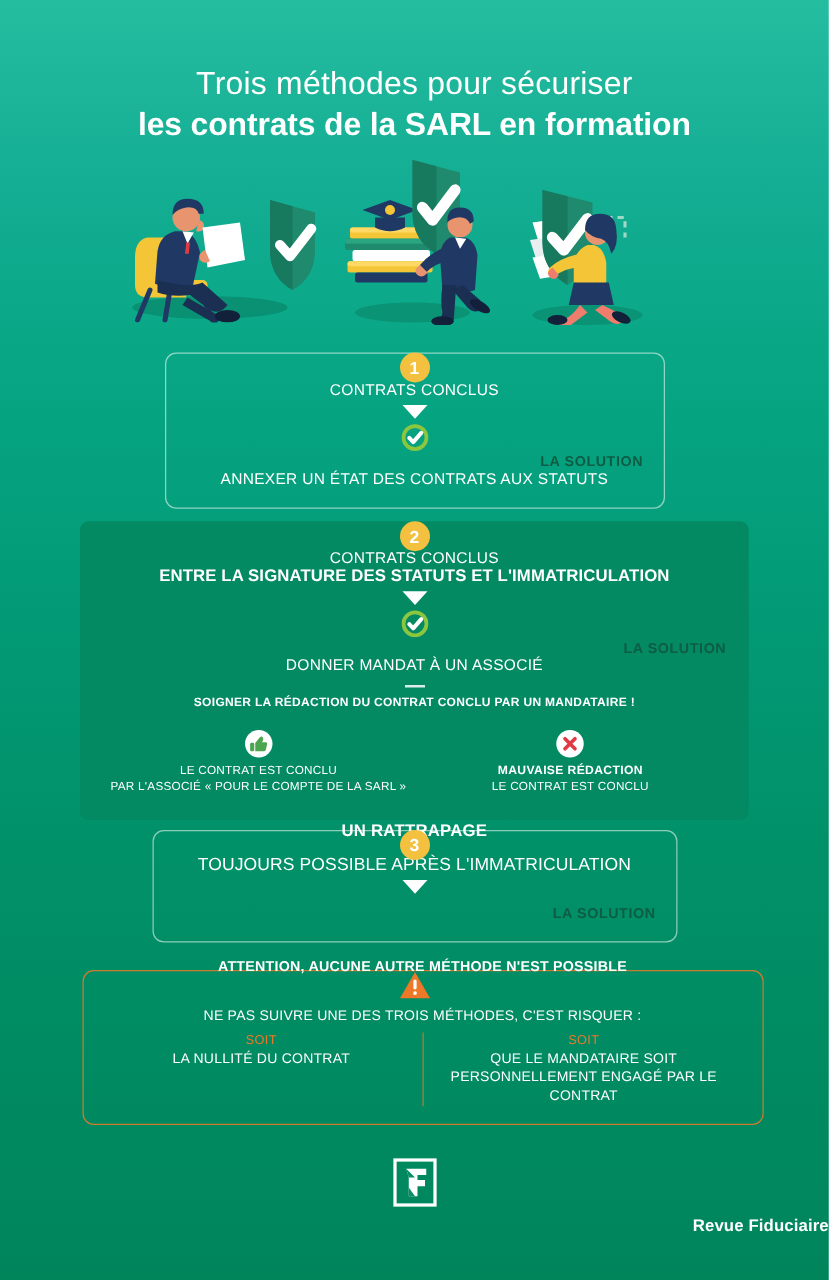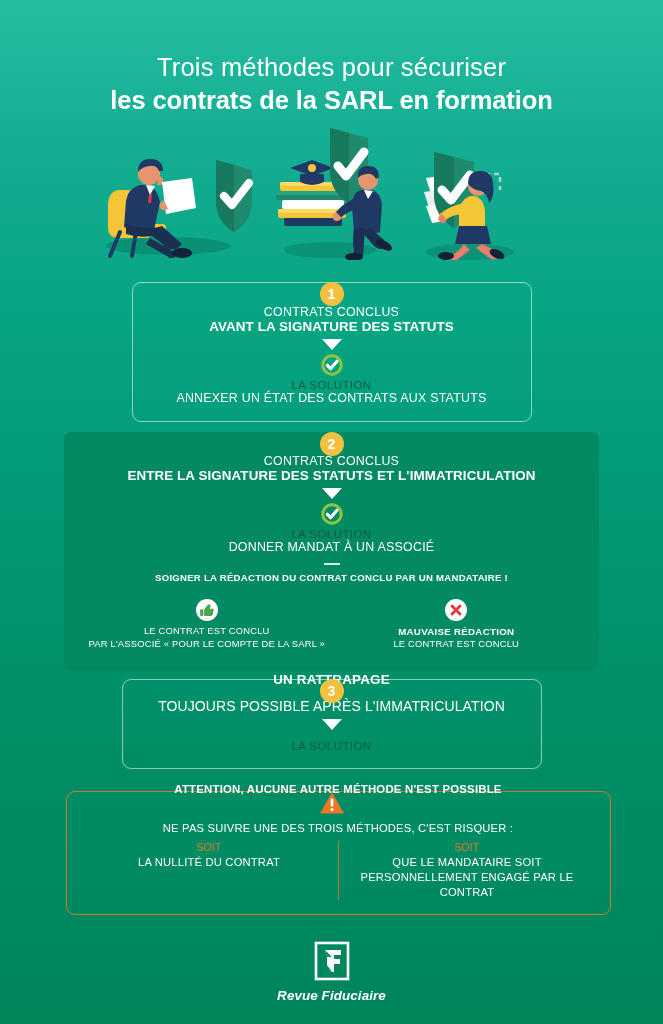--- a/index.html
+++ b/index.html
@@ -102,23 +102,24 @@
     width: 0; height: 0;
     border-left: 10px solid transparent;
     border-right: 10px solid transparent;
     border-top: 11px solid #ffffff;
     margin: 5px auto 0;
   }
 
   .solution-label {
     color: #0d5c43;
     font-size: 11.4px;
-    font-weight: 400;
+    font-weight: 700;
     letter-spacing: .5px;
     margin-top: 3px;
+    text-align: right;
   }
 
   .check-ring {
     display: block;
     margin: 4px auto 0;
   }
 
   
   #step-1-wrap { margin-top: 8px; }
   #step-1-box {
@@ -272,22 +273,21 @@
     letter-spacing: .3px;
   }
   .warn-risk {
     font-size: 11.2px;
     letter-spacing: .2px;
   }
 
   
   #footer {
     margin-top: 26px;
-    text-align: center;
-    font-style: italic;
+    text-align: right;
   }
   .logo-mark { display: block; margin: 0 auto; }
   .logo-text {
     margin-top: 7px;
     font-size: 13.4px;
     font-weight: 700;
     letter-spacing: .1px;
   }
 </style>
 </head>
@@ -407,21 +407,20 @@
         <ellipse cx="48" cy="126" rx="8" ry="4" fill="#12203a"></ellipse>
         <ellipse cx="99" cy="124" rx="8" ry="4" fill="#12203a" transform="rotate(25 99 124)"></ellipse>
       </svg>
     </div>
   </div>
 
   <div class="step-wrap" id="step-1-wrap">
     <div class="badge">1</div>
     <div class="framed" id="step-1-box">
       <div class="lbl-small">CONTRATS CONCLUS</div>
-      <div class="lbl-bold">AVANT LA SIGNATURE DES STATUTS</div>
       <div class="tri-down"></div>
       <svg class="check-ring" width="22" height="22" viewBox="0 0 22 22">
         <circle cx="11" cy="11" r="9.2" fill="none" stroke="#8cc63f" stroke-width="3"></circle>
         <path d="M6.4 11.3 l3.2 3.4 l6.4 -7.4" fill="none" stroke="#ffffff" stroke-width="3.2" stroke-linecap="round" stroke-linejoin="round"></path>
       </svg>
       <div class="solution-label">LA SOLUTION</div>
       <div class="lbl-small">ANNEXER UN ÉTAT DES CONTRATS AUX STATUTS</div>
     </div>
   </div>
 

